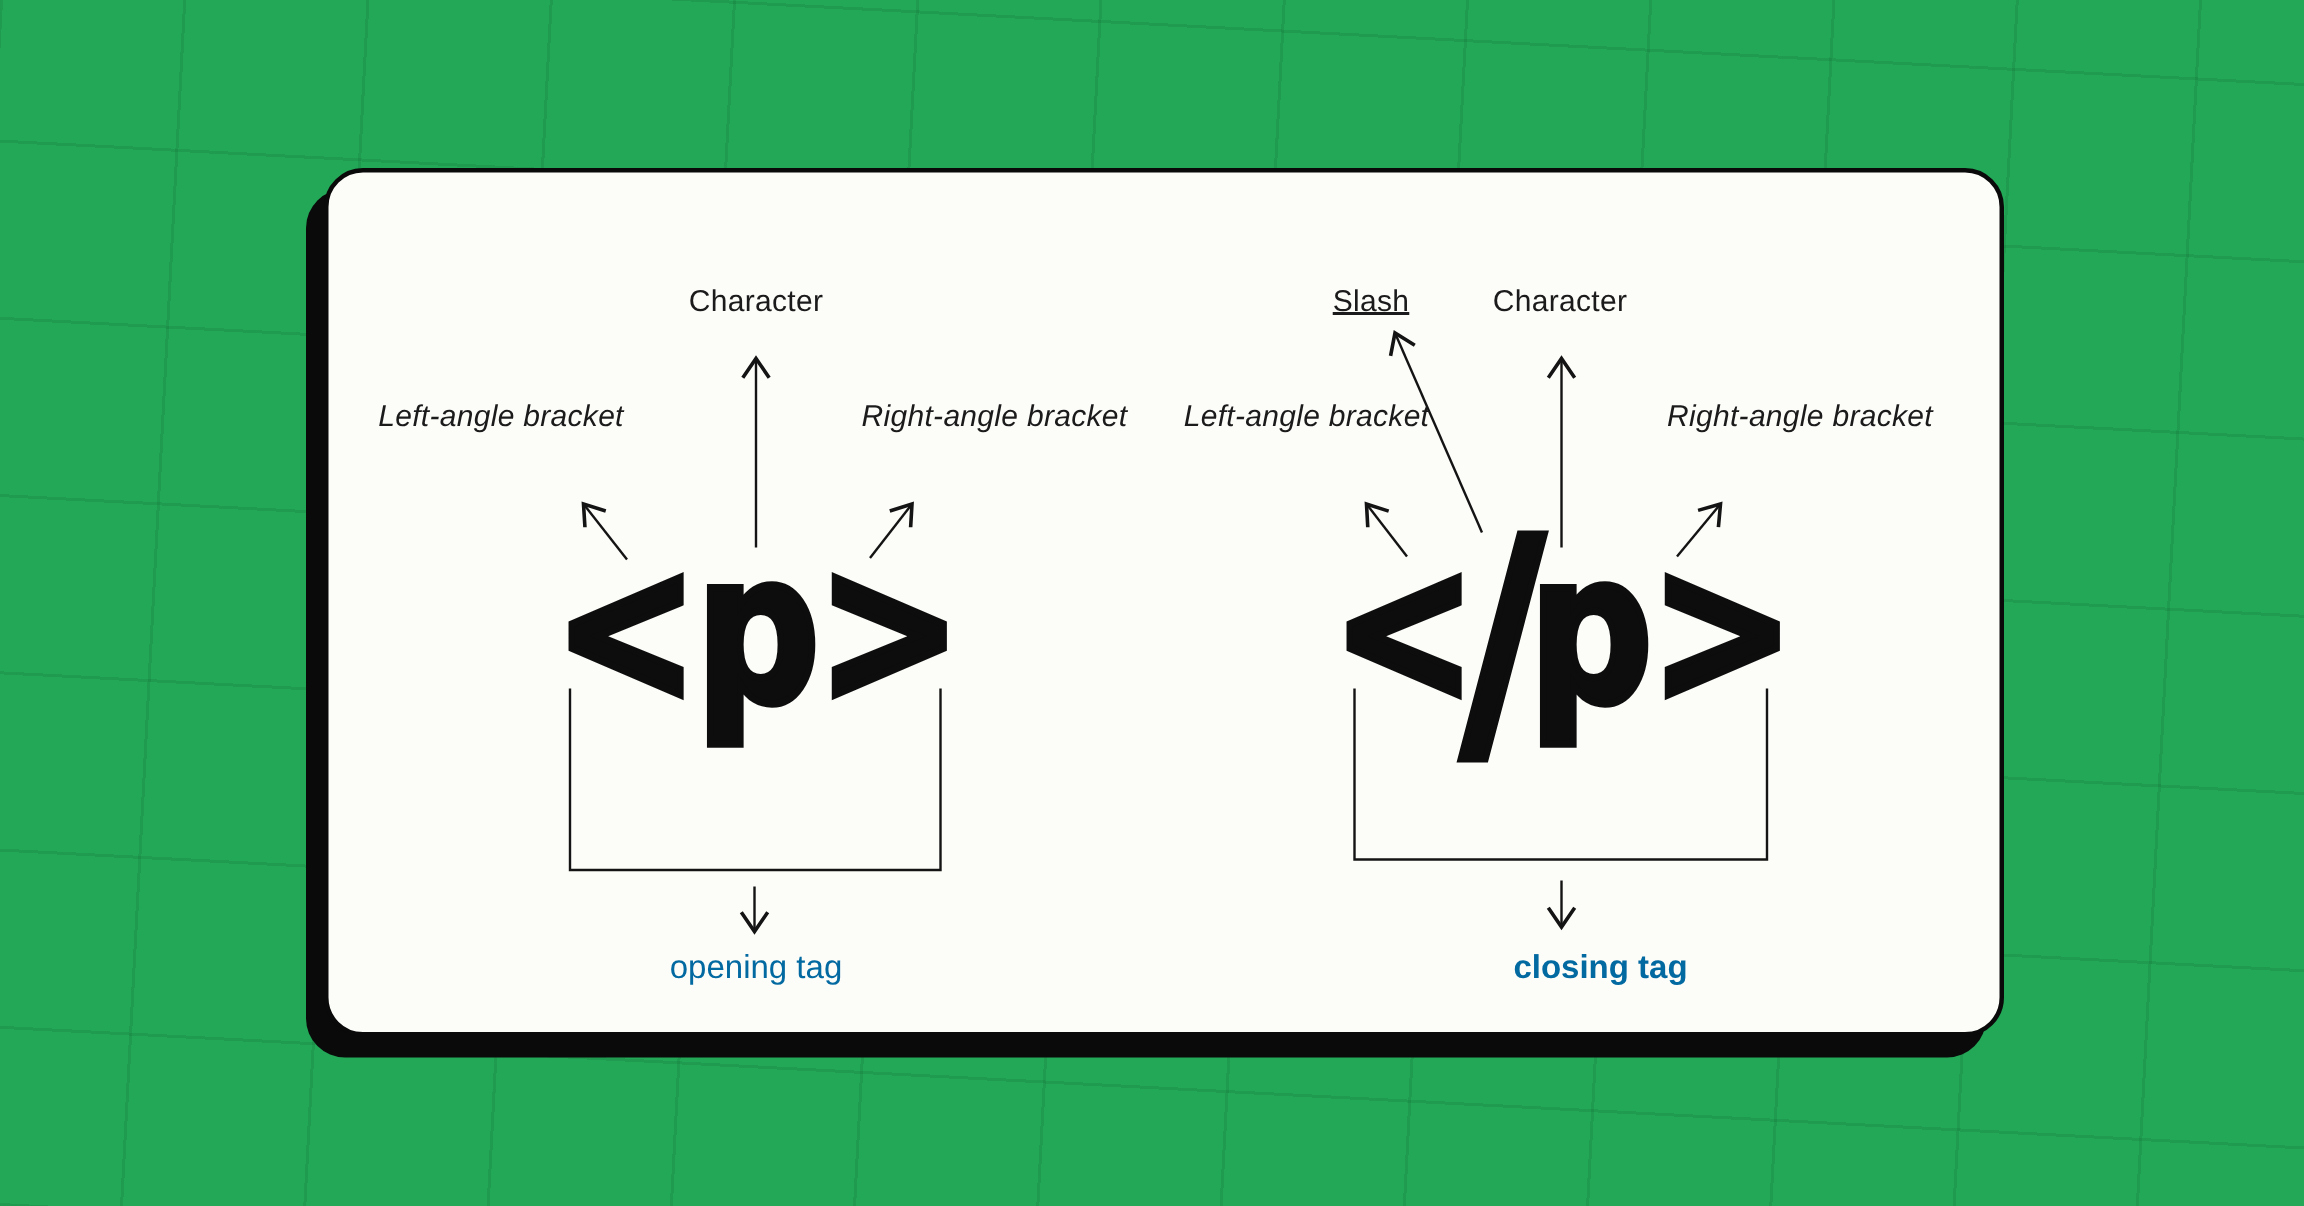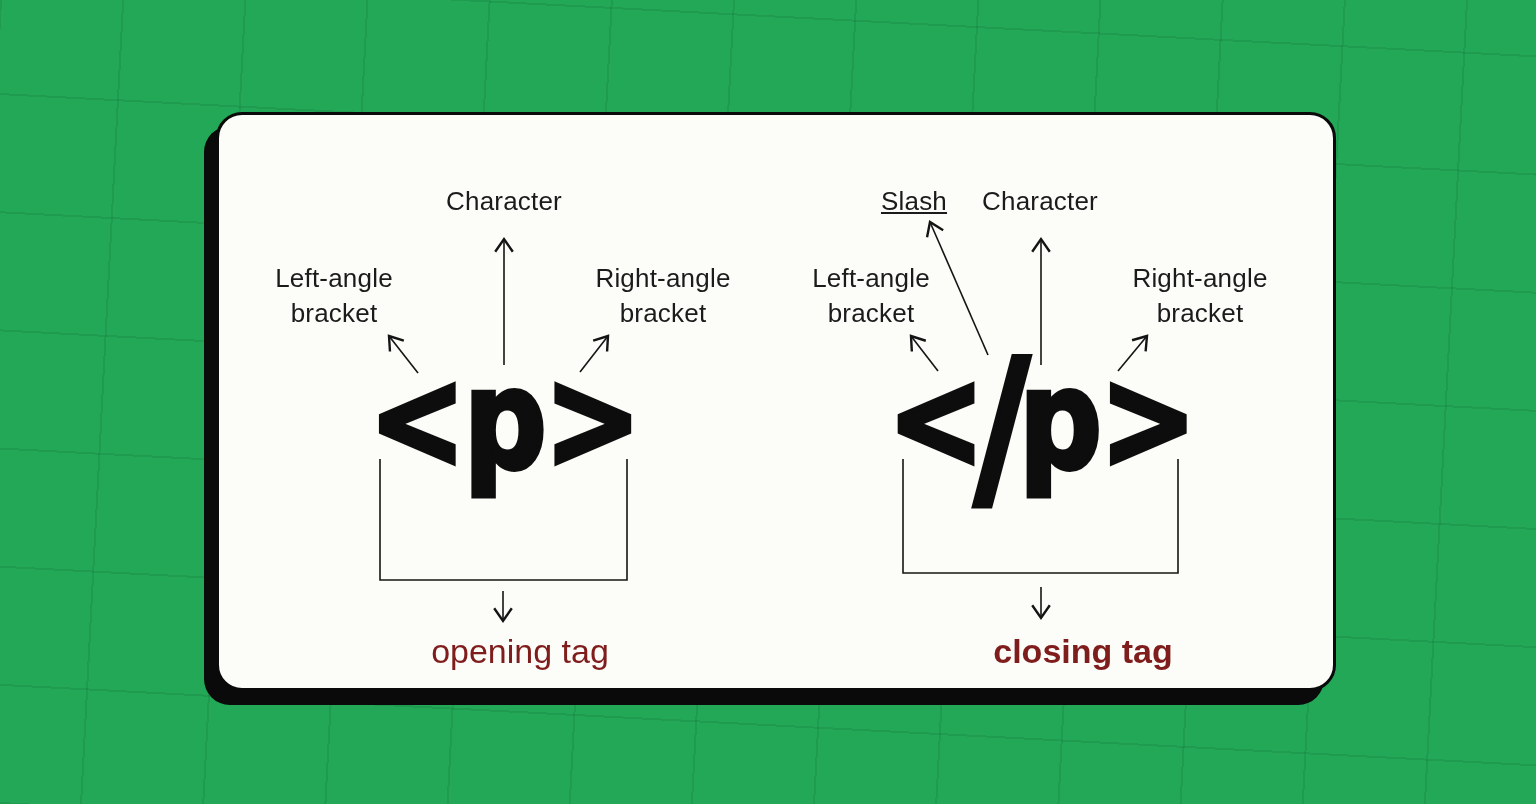--- a/index.html
+++ b/index.html
@@ -19,26 +19,26 @@
     background:#fcfcf9;
     border:3px solid #0a0a0a;
     border-radius:26px;
     box-shadow:-12px 14px 0 #0a0a0a;
     box-sizing:border-box;
   }
   .overlay{position:absolute;left:0;top:0;width:1120px;height:579px;pointer-events:none;}
   .lbl{
     position:absolute;transform:translateX(-50%);
     text-align:center;color:#1b1b1b;
-    font-size:26px;line-height:35px;letter-spacing:0.2px;
+    font-size:20px;line-height:35px;letter-spacing:0.2px;
   }
-  .lbl.wrap{width:178px;}
+  .lbl.wrap{width:178px;font-style:italic;}
   .caption{
     position:absolute;transform:translateX(-50%);
-    text-align:center;color:#7f1d1d;font-size:34px;white-space:nowrap;margin-left:16px;
+    text-align:center;color:#0369a1;font-size:22px;white-space:nowrap;
   }
   .glyph{
     position:absolute;transform:translateX(-50%) scaleX(0.84);
     transform-origin:center top;
     color:#0d0d0d;font-family:"DejaVu Sans", sans-serif;font-weight:bold;
     font-size:138px;line-height:1;letter-spacing:-0.02em;white-space:nowrap;
     -webkit-text-stroke:5px #0d0d0d;
   }
   .glyph .slash{
     display:inline-block;font-size:1.32em;line-height:0;

